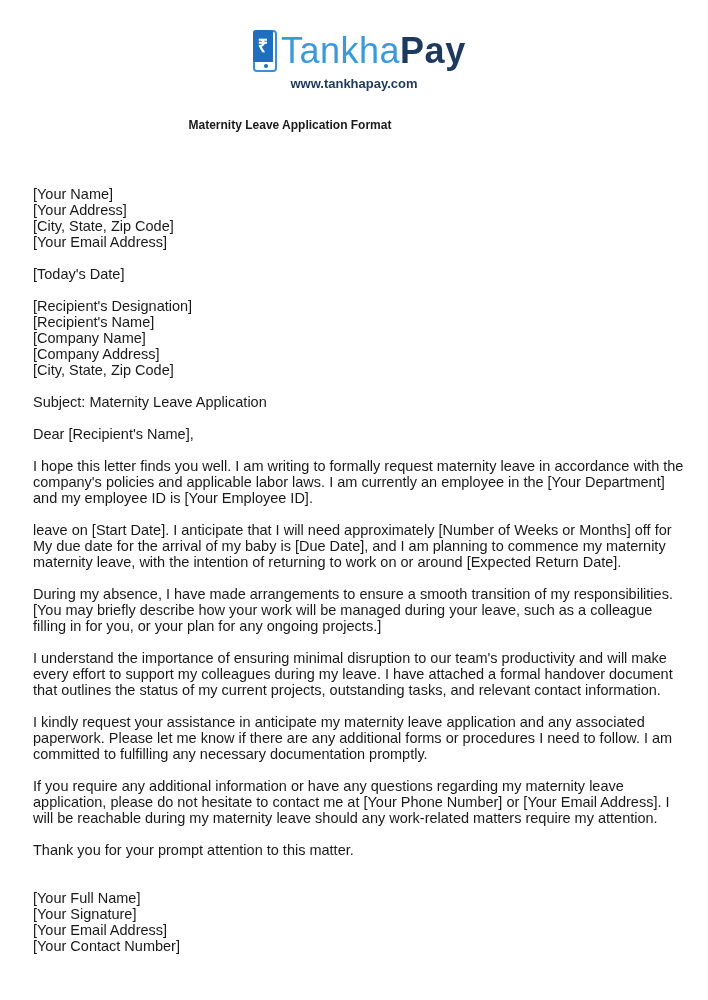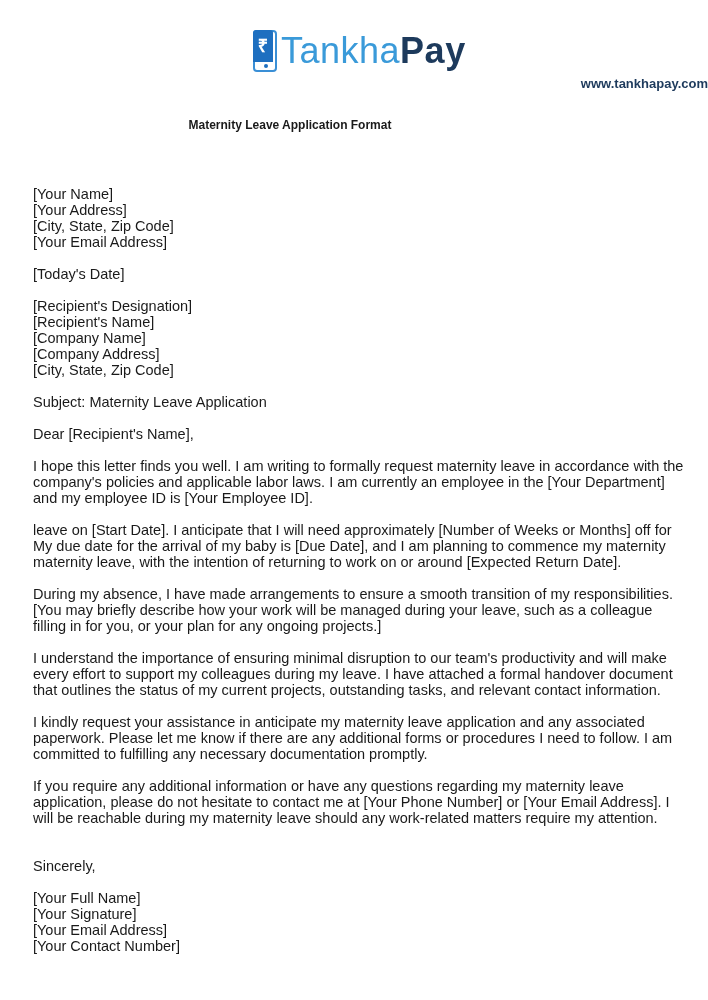--- a/index.html
+++ b/index.html
@@ -4,21 +4,21 @@
 <style>
   html, body { margin:0; padding:0; background:#ffffff; }
   body { width:708px; height:1000px; position:relative; overflow:hidden; font-family:"Liberation Sans", sans-serif; color:#1a1a1a; }
   .logo { position:absolute; left:253px; top:28px; height:46px; display:flex; align-items:center; }
   .phone { width:24px; height:42px; border:2px solid #3a8fd6; border-radius:4px; box-sizing:border-box; position:relative; margin-right:4px; background:#fff; }
   .phone-screen { position:absolute; left:-2px; top:-2px; width:20px; height:32px; background:#1e6fc0; border-radius:3px 3px 0 0; color:#fff; font-size:18px; font-weight:bold; text-align:center; line-height:32px; }
   .phone-dot { position:absolute; left:9px; bottom:2px; width:4px; height:4px; background:#1e6fc0; border-radius:50%; }
   .brand { font-size:36px; letter-spacing:0.5px; line-height:46px; }
   .brand .t1 { color:#3a9ad9; }
   .brand .t2 { color:#1d3a5c;font-weight:bold; }
-  .url { position:absolute; left:0; width:708px; top:76px; text-align:right; font-size:13px; font-weight:bold; color:#1d3a5c; }
+  .url { position:absolute; left:0; width:708px; top:76px; text-align:center; font-size:13px; font-weight:bold; color:#1d3a5c; }
   .title { position:absolute; left:0; width:580px; top:118px; text-align:center; font-size:12px; font-weight:bold; color:#1a1a1a; }
   .body { position:absolute; left:33px; top:186px; width:650px; font-size:14.5px; line-height:16px; }
   .line { display:block; white-space:nowrap; }
   .gap { height:16px; }
 </style>
 </head>
 <body>
 
 <div class="logo">
   <div class="phone">
@@ -83,22 +83,22 @@
     <span class="line">paperwork. Please let me know if there are any additional forms or procedures I need to follow. I am</span>
     <span class="line">committed to fulfilling any necessary documentation promptly.</span>
   </div>
   <div class="gap"></div>
   <div>
     <span class="line">If you require any additional information or have any questions regarding my maternity leave</span>
     <span class="line">application, please do not hesitate to contact me at [Your Phone Number] or [Your Email Address]. I</span>
     <span class="line">will be reachable during my maternity leave should any work-related matters require my attention.</span>
   </div>
   <div class="gap"></div>
+  <span class="line">Thank you for your prompt attention to this matter.</span>
   <div class="gap"></div>
-  <span class="line">Sincerely,</span>
   <div class="gap"></div>
   <div>
     <span class="line">[Your Full Name]</span>
     <span class="line">[Your Signature]</span>
     <span class="line">[Your Email Address]</span>
     <span class="line">[Your Contact Number]</span>
   </div>
 </div>
 
 </body></html>

